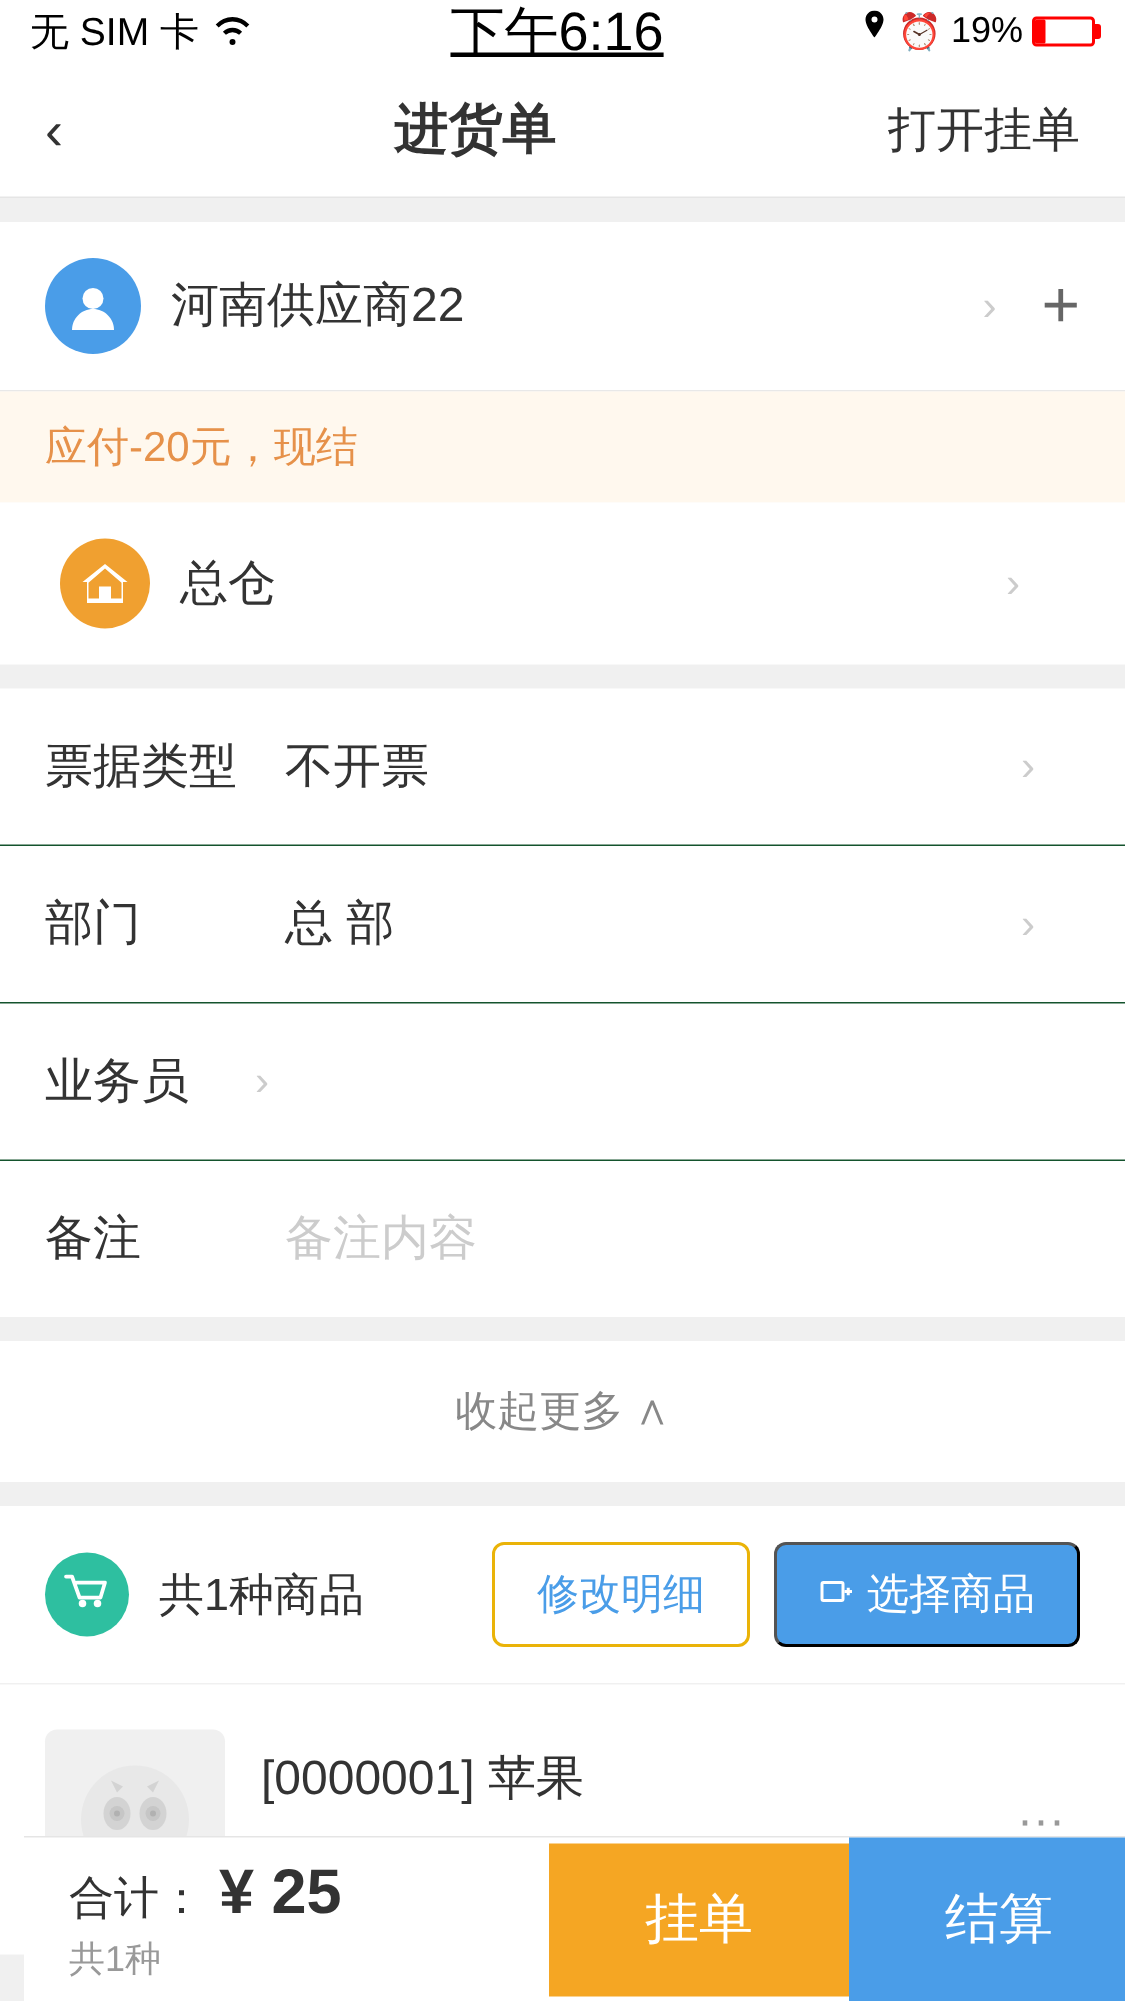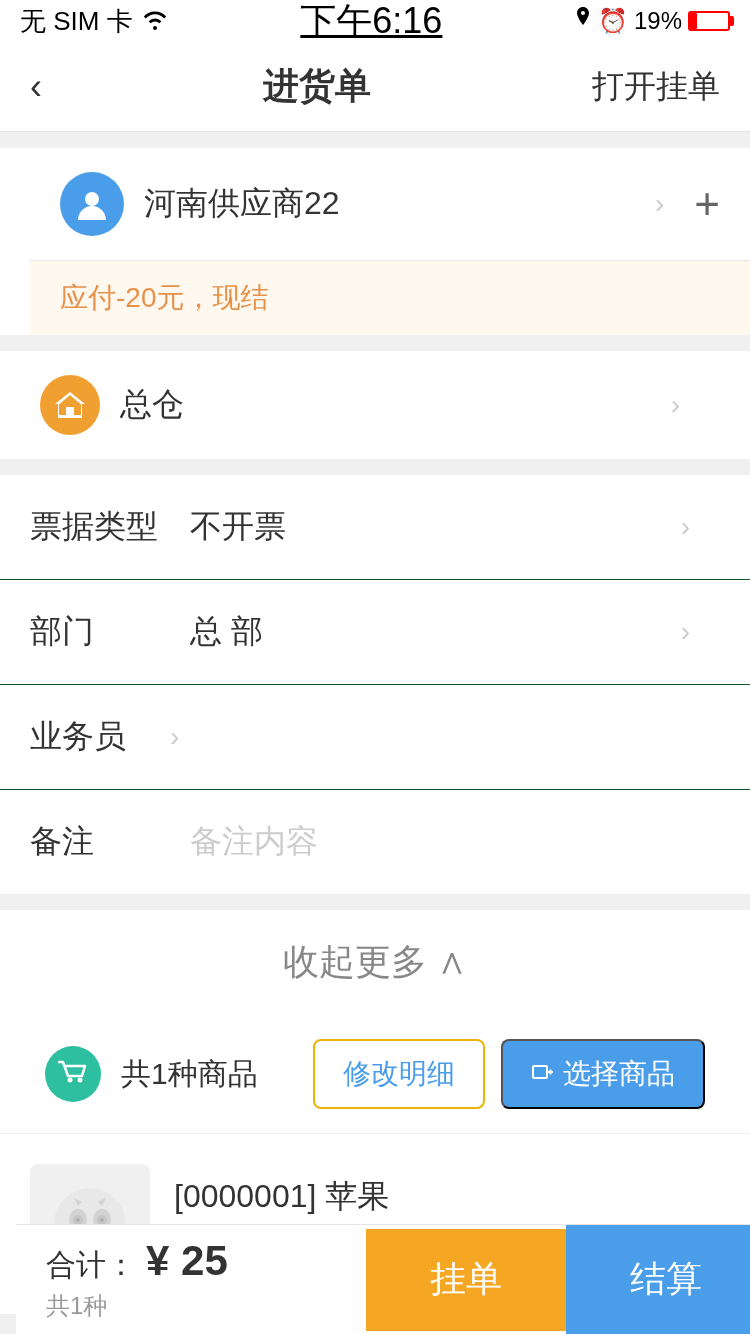--- a/index.html
+++ b/index.html
@@ -46,22 +46,20 @@
     .nav-back { font-size: 36px; color: #333; cursor: pointer; }
     .nav-title { font-size: 36px; font-weight: 600; color: #333; }
     .nav-action { font-size: 32px; color: #333; cursor: pointer; }
 
     
     .content { background: #f0f0f0; }
 
     
     .section {
       background: #fff;
-      margin-bottom: 16px;
-      padding-left: 30px;
     }
 
     
     .supplier-row {
       display: flex;
       align-items: center;
       padding: 24px 30px;
       border-bottom: 1px solid #e8e8e8;
     }
     .supplier-avatar {
@@ -109,31 +107,32 @@
     .form-row:last-child { border-bottom: none; }
     .form-label { font-size: 32px; color: #333; min-width: 140px; }
     .form-value { flex: 1; font-size: 32px; color: #333; padding-left: 20px; }
     .form-placeholder { color: #ccc; }
 
     
     .collapse-row {
       background: #fff;
       text-align: center;
       padding: 28px;
-      font-size: 36px;
+      font-size: 28px;
       color: #888;
+      margin-bottom: 16px;
       cursor: pointer;
     }
 
     
     .product-header {
       background: #fff;
       display: flex;
       align-items: center;
-      padding: 24px 45px;
+      padding: 24px 30px;
       margin-bottom: 1px;
     }
     .product-header-icon {
       width: 56px; height: 56px; border-radius: 50%; background: #2ebfa0;
       display: flex; align-items: center; justify-content: center;
       margin-right: 20px; flex-shrink: 0;
     }
     .product-count { flex: 1; font-size: 30px; color: #333; }
     .btn-outline {
       border: 2px solid #eab308; color: #4a9de8; background: #fff;

